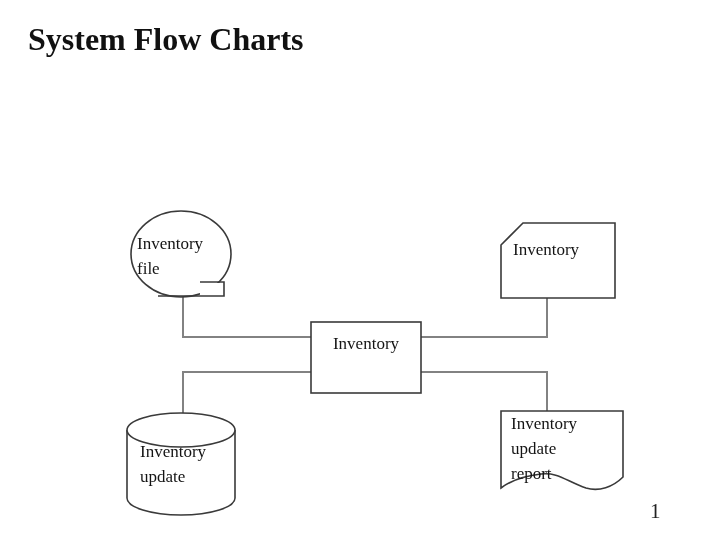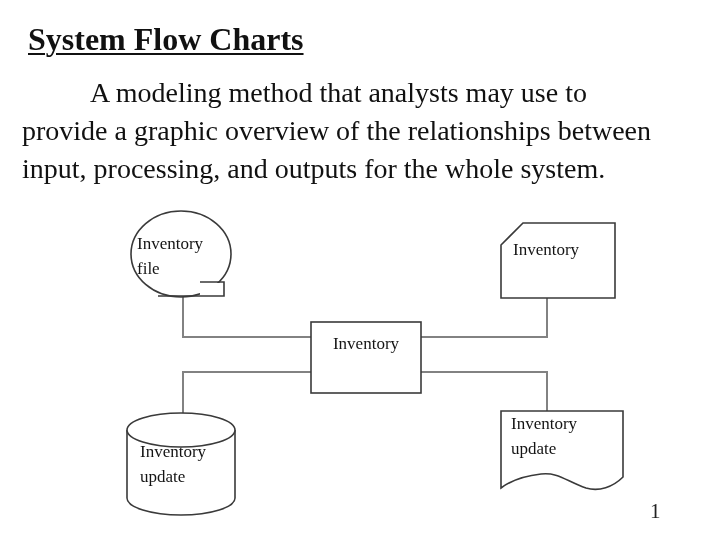--- a/index.html
+++ b/index.html
@@ -18,21 +18,20 @@
   }
   .slide-title {
     position: absolute;
     left: 28px;
     top: 20px;
     margin: 0;
     font-size: 32px;
     font-weight: bold;
     line-height: 1.2;
     color: #111111;
-    text-decoration: underline;
     text-decoration-thickness: 2px;
     text-underline-offset: 3px;
     white-space: nowrap;
   }
   .slide-body {
     position: absolute;
     left: 22px;
     top: 74px;
     width: 690px;
     font-size: 28px;
@@ -66,25 +65,20 @@
     color: #222222;
   }
 </style>
 </head>
 <body>
 
 <div class="slide">
 
   <h1 class="slide-title">System Flow Charts</h1>
 
-  <div class="slide-body">
-    <div class="body-line indent">A modeling method that analysts may use to</div>
-    <div class="body-line">provide a graphic overview of the relationships between</div>
-    <div class="body-line">input, processing, and outputs for the whole system.</div>
-  </div>
 
   <svg class="flowchart-svg" width="720" height="540" viewBox="0 0 720 540">
 
     <g stroke="#828282" stroke-width="2" fill="none">
       <polyline points="183,297 183,337 311,337"></polyline>
       <polyline points="547,298 547,337 421,337"></polyline>
       <polyline points="311,372 183,372 183,413"></polyline>
       <polyline points="421,372 547,372 547,411"></polyline>
     </g>
 
@@ -126,17 +120,18 @@
   </div>
 
   <div class="node-label" style="left:140px; top:439px;">
     <div class="label-line">Inventory</div>
     <div class="label-line">update</div>
   </div>
 
   <div class="node-label" style="left:511px; top:411px;">
     <div class="label-line">Inventory</div>
     <div class="label-line">update</div>
+    <div class="label-line">report</div>
   </div>
 
   <div class="page-number">1</div>
 
 </div>
 
 </body></html>

